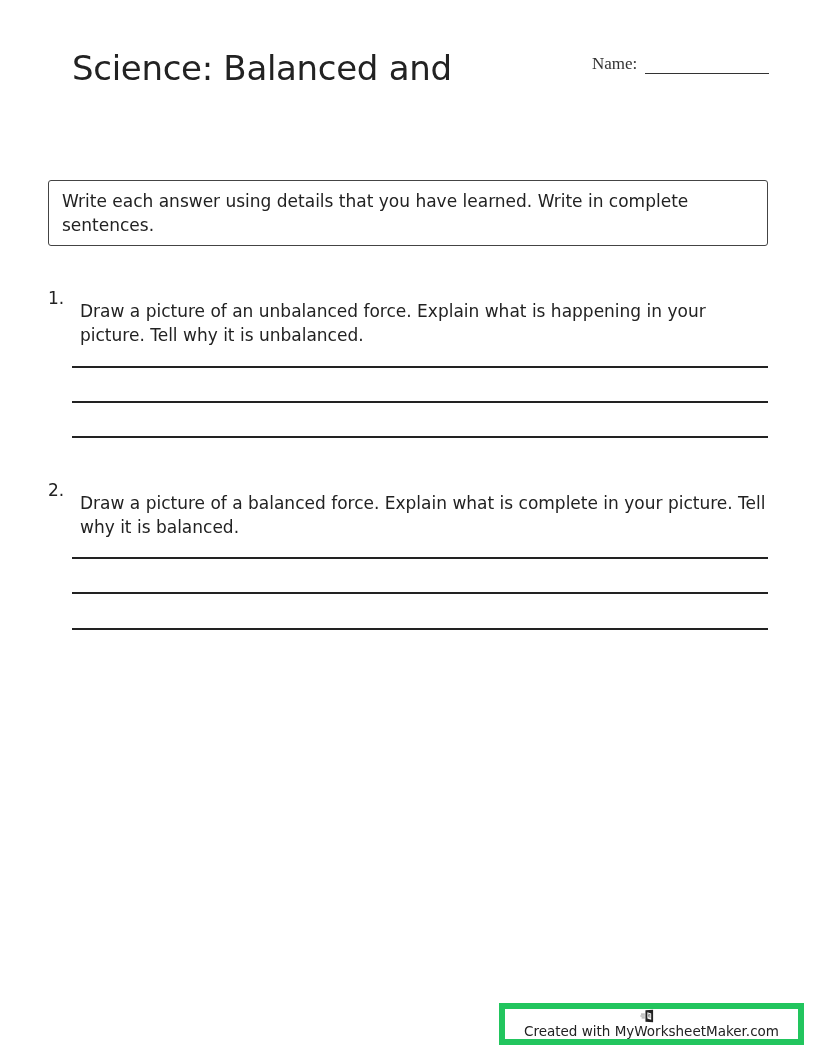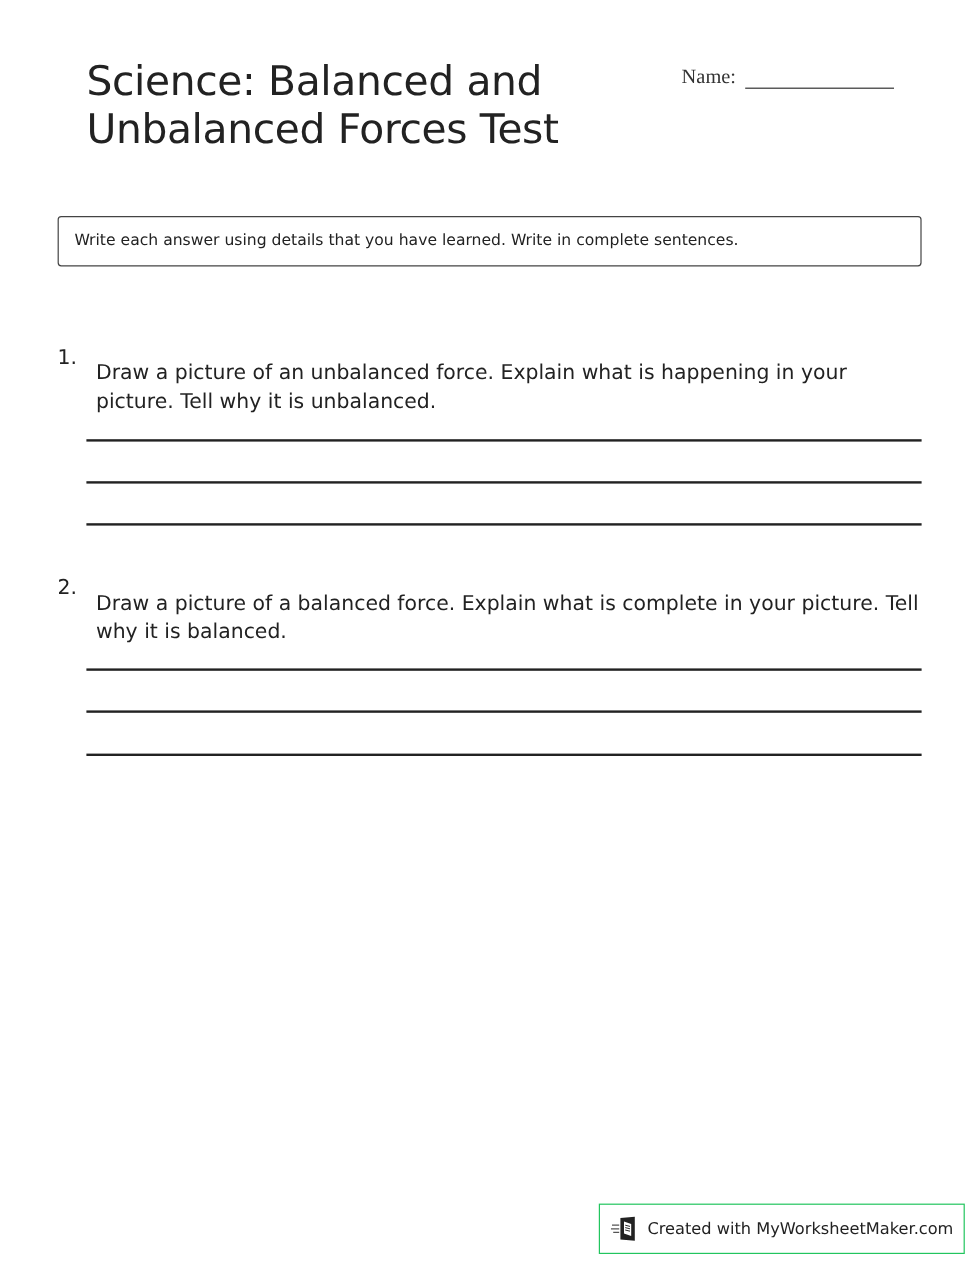--- a/index.html
+++ b/index.html
@@ -1,35 +1,34 @@
 <!DOCTYPE html>
 <html><head>
 <meta charset="utf-8">
 <style>
   html, body { margin:0; padding:0; background:#ffffff; }
   body { width:816px; height:1056px; position:relative; overflow:hidden; color:#222; font-family:"DejaVu Sans", sans-serif; }
   .title { position:absolute; left:48px; top:48px; width:440px; font-size:34px; line-height:40px; font-weight:normal; color:#222; letter-spacing:-0.3px;margin-left:24px; }
-  .name-wrap { position:absolute; left:568px; top:53px; display:flex; align-items:flex-end; }
+  .name-wrap { position:absolute; left:592px; top:53px; display:flex; align-items:flex-end; }
   .name-label { font-family:"Liberation Serif", serif; font-size:17px; color:#333; }
   .name-line { width:124px; border-bottom:1.5px solid #333; margin-left:8px; height:20px; }
-  .instructions { position:absolute; left:48px; top:180px; width:692px; border:1px solid #444; border-radius:3px; padding:8px 13px; font-size:13px; line-height:24px; color:#222; }
+  .instructions { position:absolute; left:48px; top:180px; width:692px; border:1px solid #444; border-radius:3px; padding:8px 13px; font-size:17px; line-height:24px; color:#222; }
   .question { position:absolute; left:48px; width:720px; }
   .q-row { display:flex; font-size:17px; line-height:24px; color:#222; }
   .q-num { width:32px; flex:none; }
   .q-text { flex:1;margin-top:13px; }
   .answer-line { position:absolute; left:72px; width:696px; border-top:2px solid #222; }
-  .footer { position:absolute; left:499px; top:1003px; width:305px; height:42px; border:1px solid #22c55e; display:flex; align-items:center; justify-content:center; font-size:13.5px; color:#222; box-sizing:border-box; }
+  .footer { position:absolute; left:499px; top:1003px; width:305px; height:42px; border:6px solid #22c55e; display:flex; align-items:center; justify-content:flex-end; font-size:13.5px; color:#222; box-sizing:border-box;flex-direction:column; }
   .footer svg { margin-right:7px; }
 </style>
 </head>
 <body>
 
 <div class="title">
   <div>Science: Balanced and</div>
-  <div>Unbalanced Forces Test</div>
 </div>
 
 <div class="name-wrap">
   <span class="name-label">Name:</span>
   <span class="name-line"></span>
 </div>
 
 <div class="instructions">Write each answer using details that you have learned. Write in complete sentences.</div>
 
 <div class="question" style="top:286px;">

